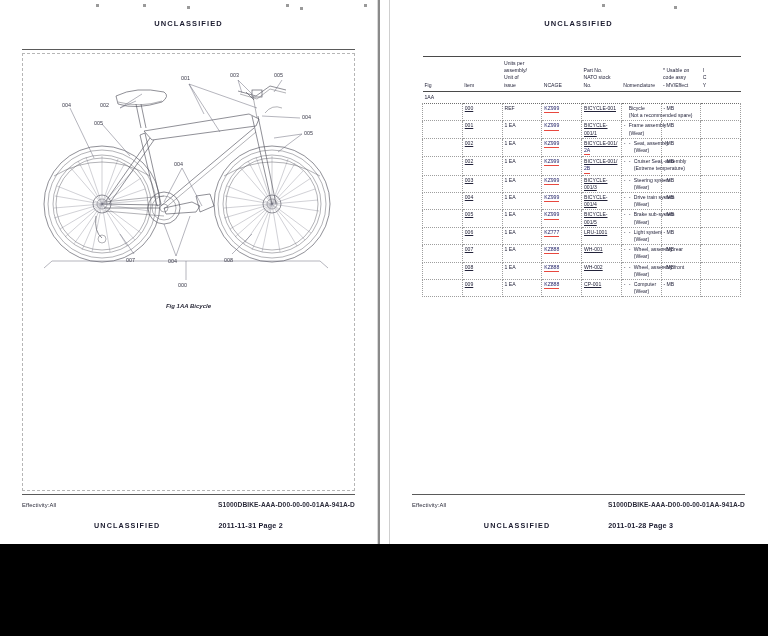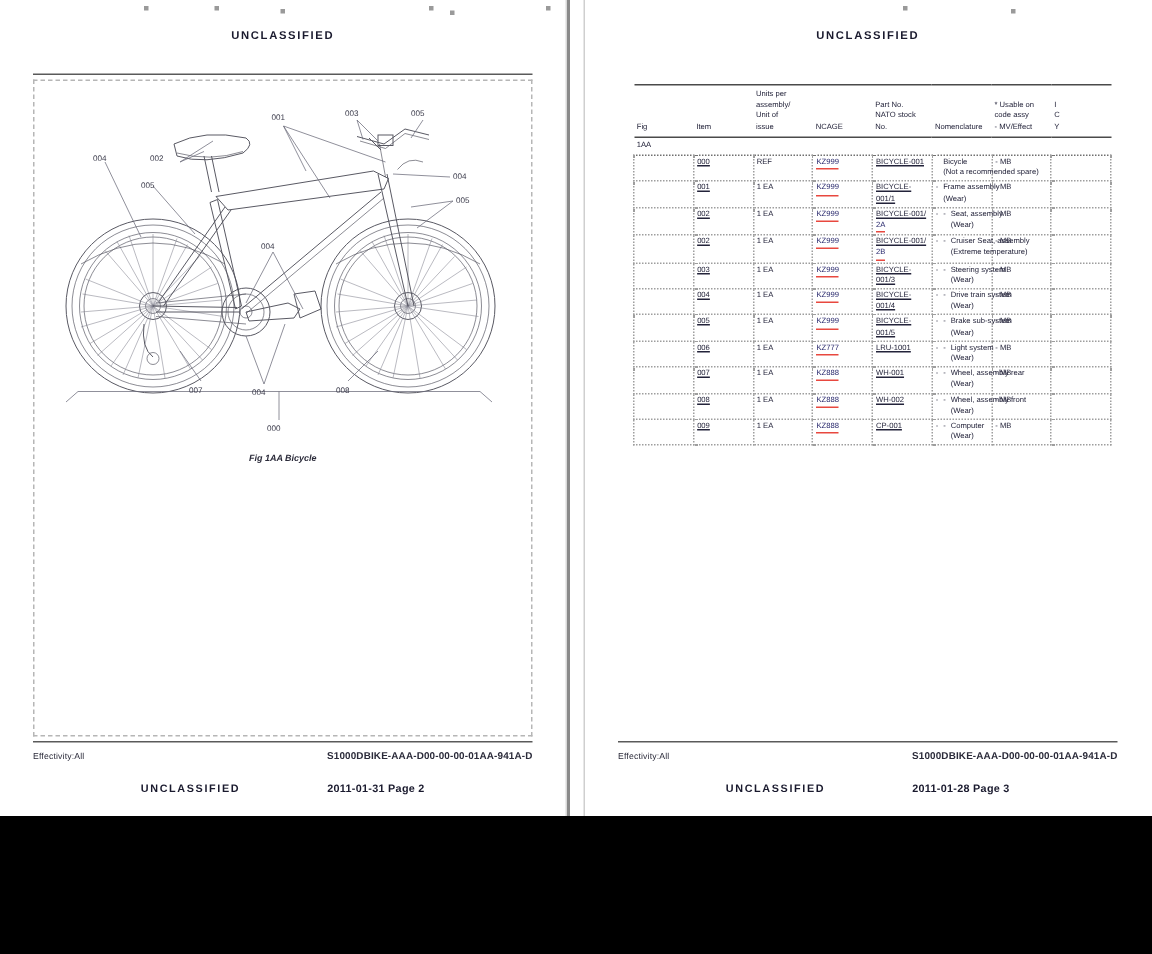--- a/index.html
+++ b/index.html
@@ -370,21 +370,21 @@
 
       <div class="content-rule rule-bottom"></div>
 
       <div class="footer-row">
         <span class="footer-effect">Effectivity:All</span>
         <span class="footer-dmc">S1000DBIKE-AAA-D00-00-00-01AA-941A-D</span>
       </div>
 
       <div class="bottom-row">
         <span class="cls">UNCLASSIFIED</span>
-        <span class="pg">2011-01-31 Page 2</span>
+        <span class="pg">2011-11-31 Page 2</span>
       </div>
     </div>
 
     <div class="page-gutter"></div>
 
     <div class="page page-right">
 
       <div class="ruler">
         <div class="tick" style="left:212px;"></div>
         <div class="tick" style="left:284px;top:6px;"></div>

